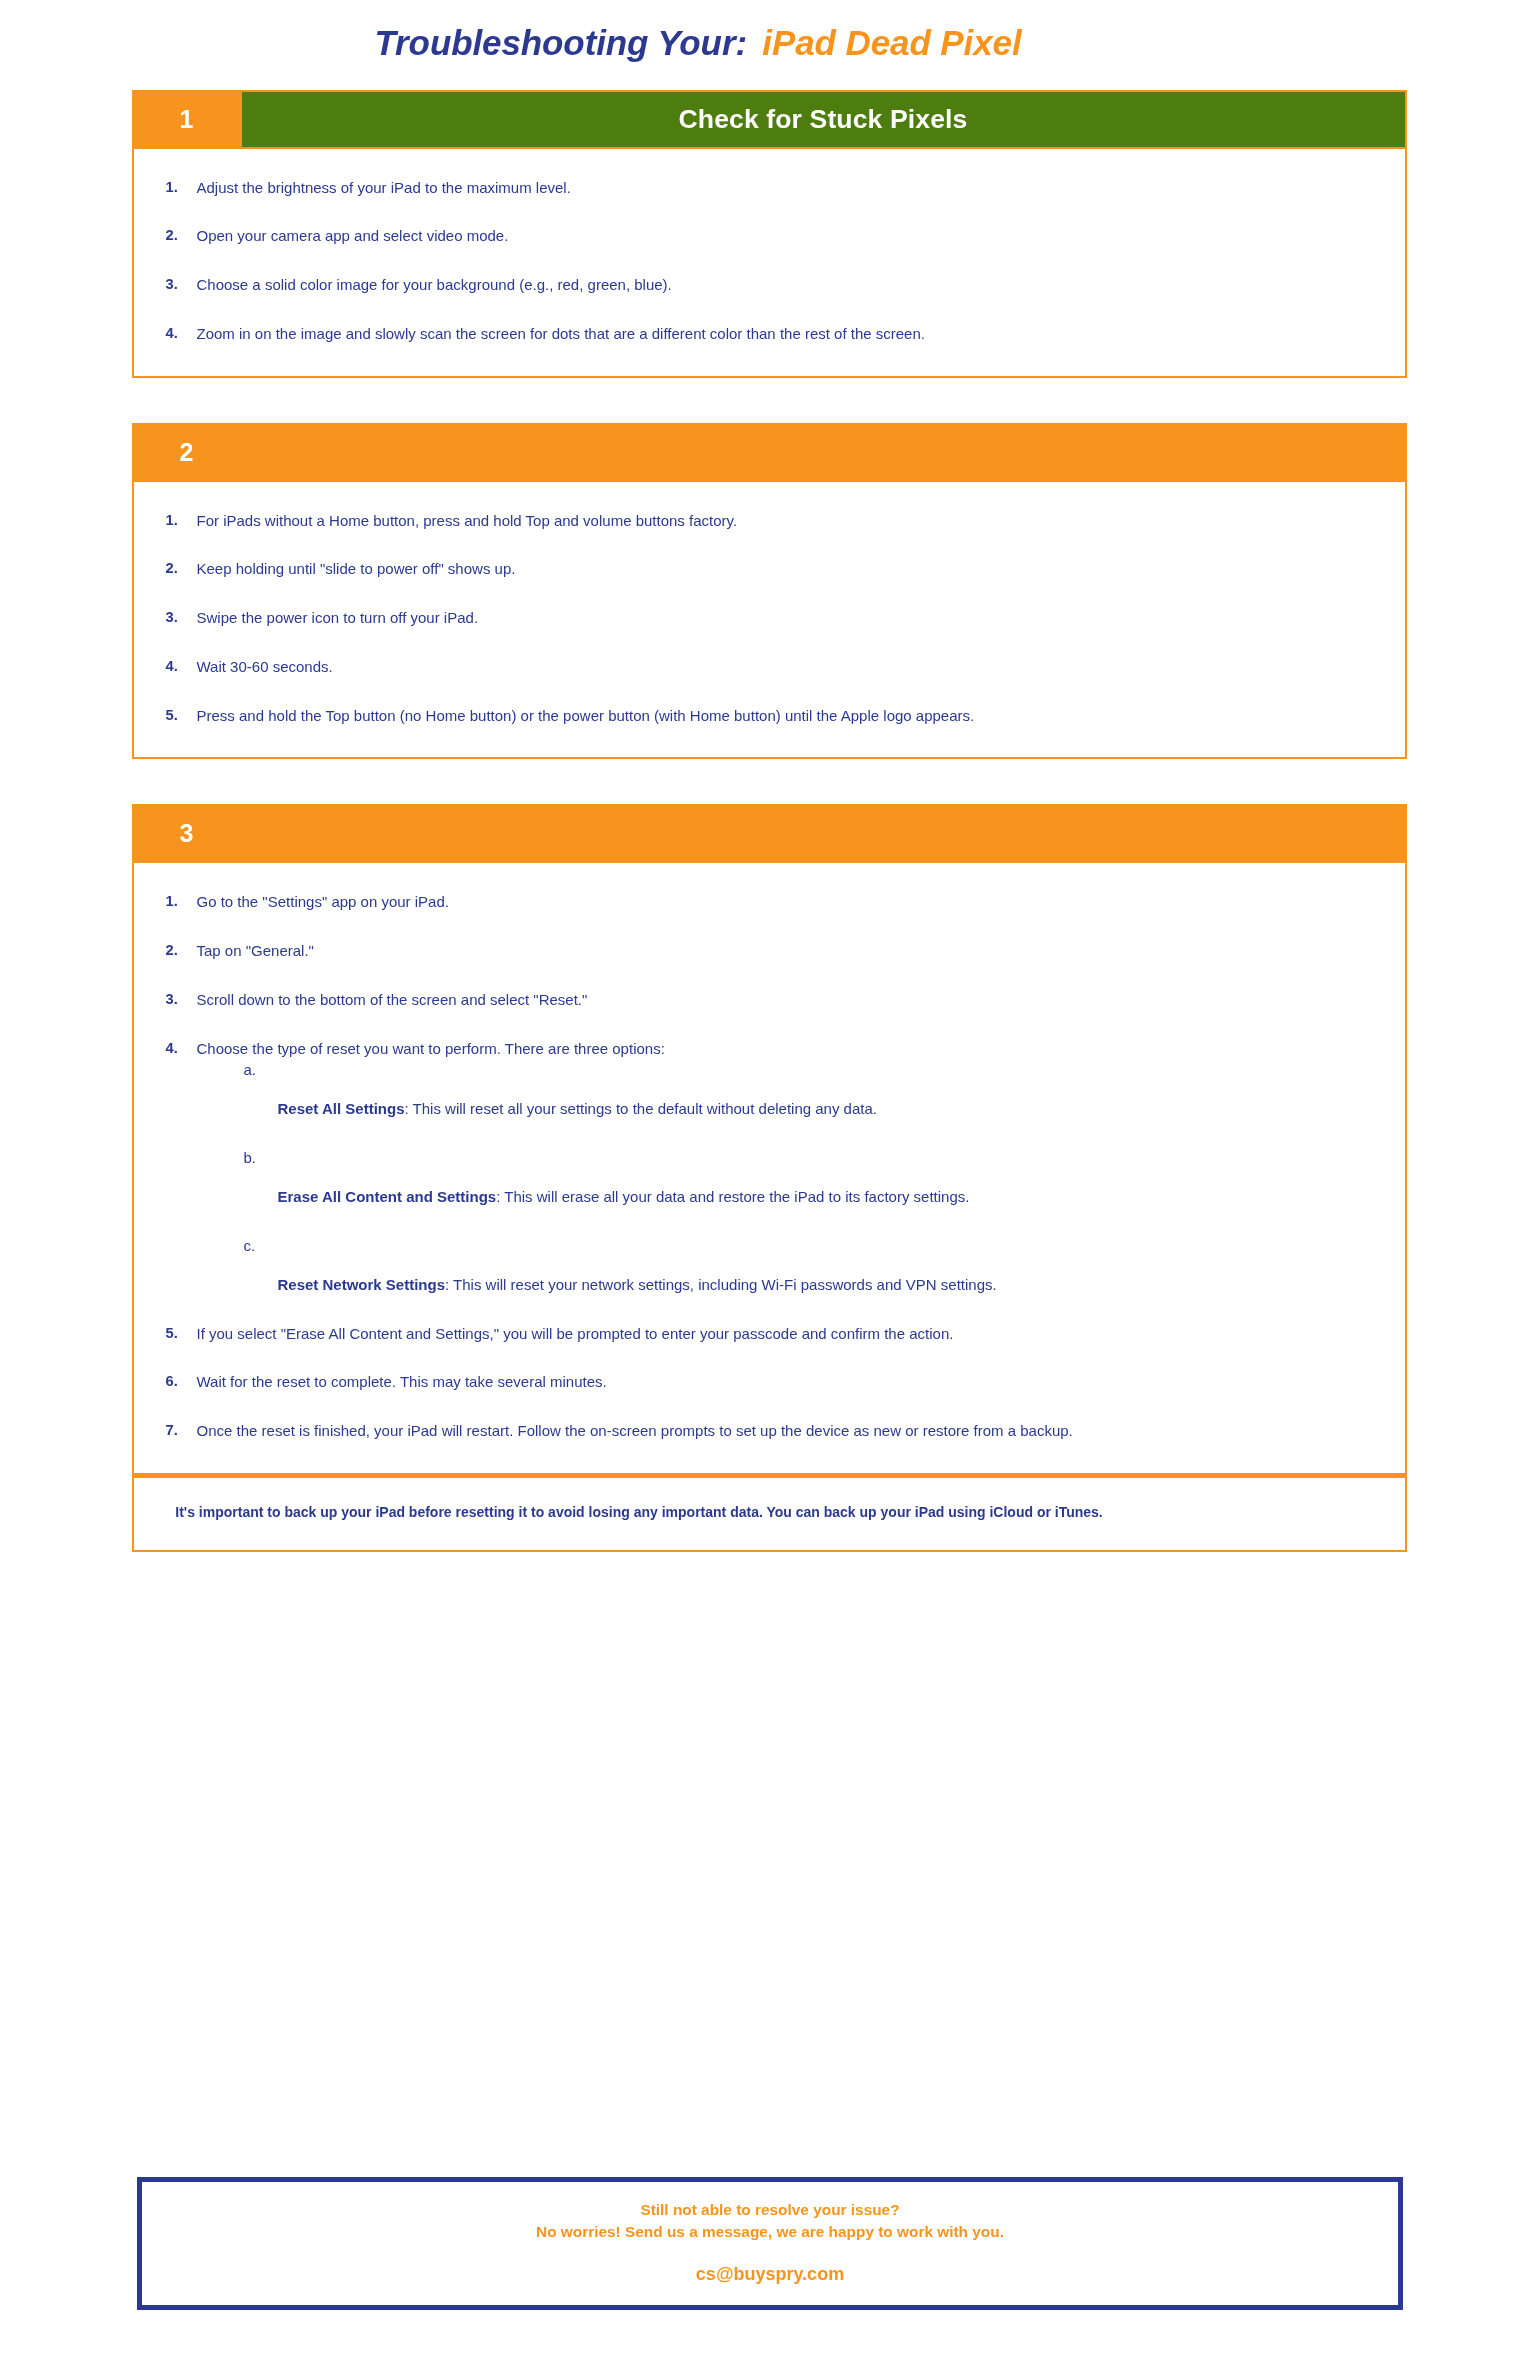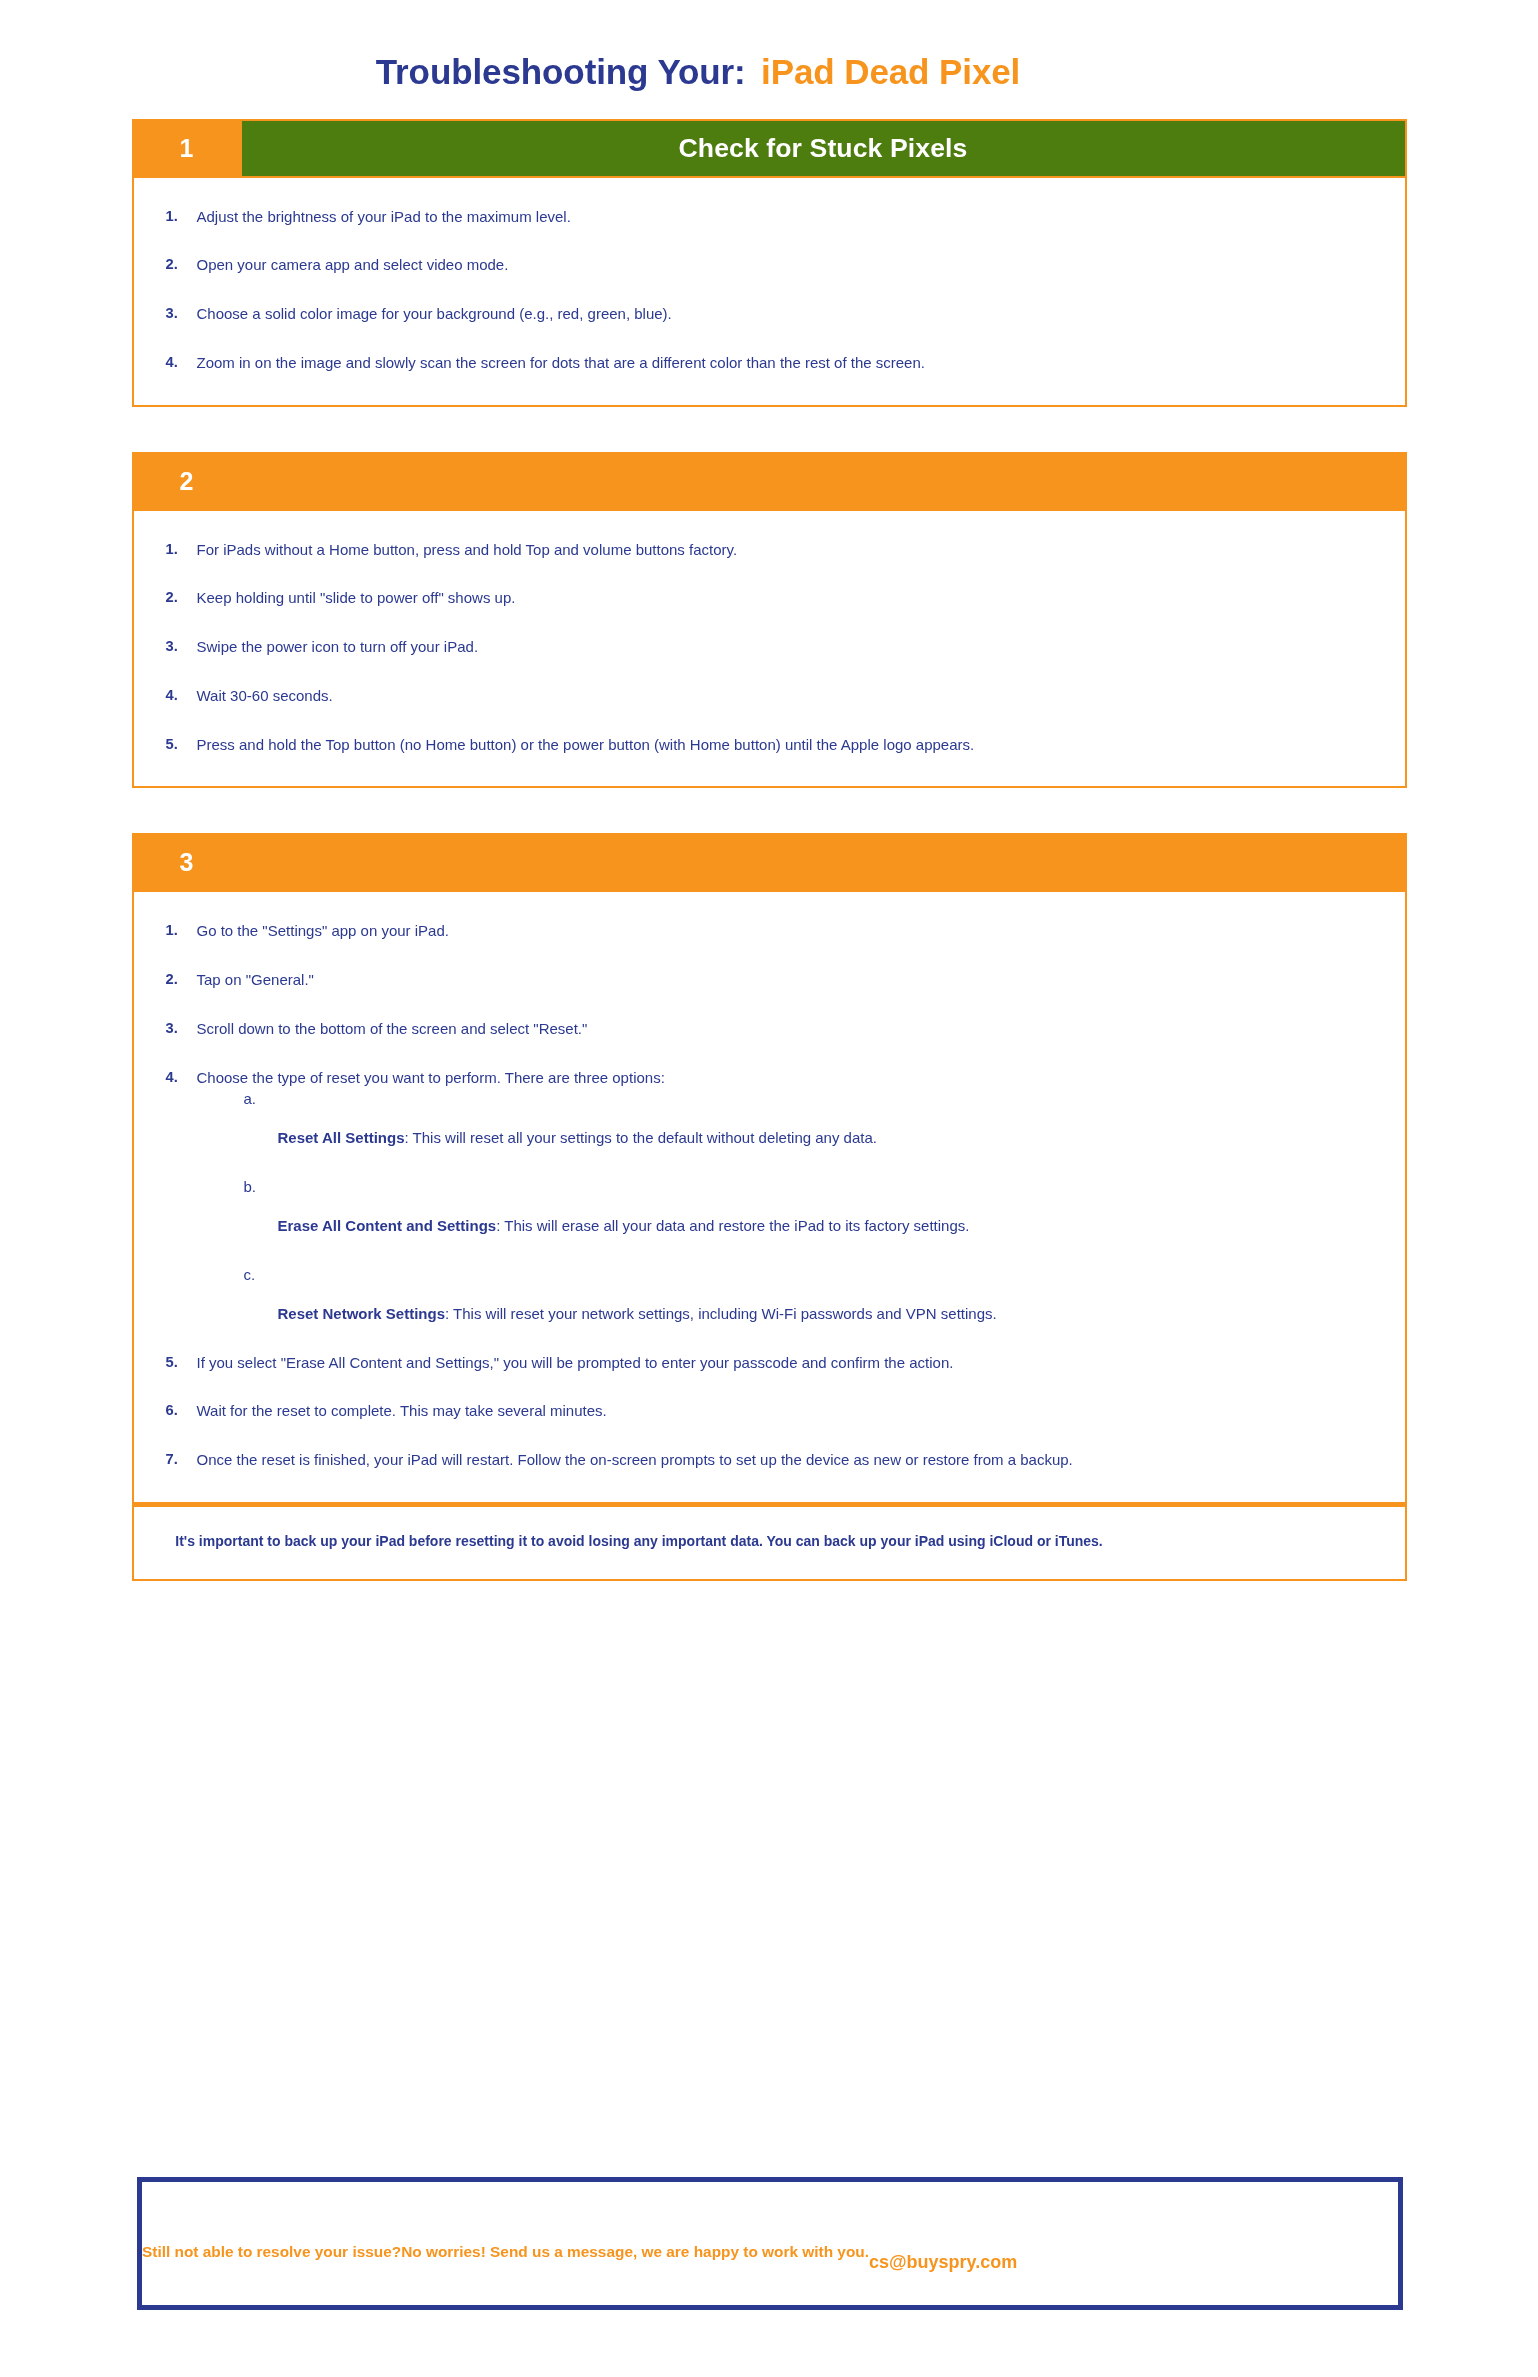--- a/index.html
+++ b/index.html
@@ -14,25 +14,26 @@
     font-family: "Liberation Sans", sans-serif;
     color: #2b3990;
     position: relative;
     overflow: hidden;
   }
 
   
   .page-title {
     width: 1396px;
     text-align: center;
-    padding-top: 52px;
+    padding-top: 23px;
     font-size: 35px;
     font-weight: bold;
     letter-spacing: -0.1px;
     white-space: nowrap;
+    font-style: italic;
   }
   .title-main { color: #2b3990; }
   .title-accent { color: #f7941d; margin-left: 15.4px; }
 
   
   .section {
     width: 1275px;
     margin: 0 auto;
   }
   .section-gap-1 { margin-top: 26.6px; }
@@ -140,21 +141,21 @@
   
   .footer-box {
     position: absolute;
     left: 137px;
     top: 2177px;
     width: 1266px;
     height: 133px;
     border: 5.6px solid #2b3990;
     background: #ffffff;
     display: flex;
-    flex-direction: row;
+    flex-direction: column;
     align-items: center;
     justify-content: flex-start;
     padding-top: 17px;
   }
   .footer-line {
     font-size: 15.4px;
     font-weight: bold;
     color: #f7941d;
     line-height: 1.42;
     text-align: center;

